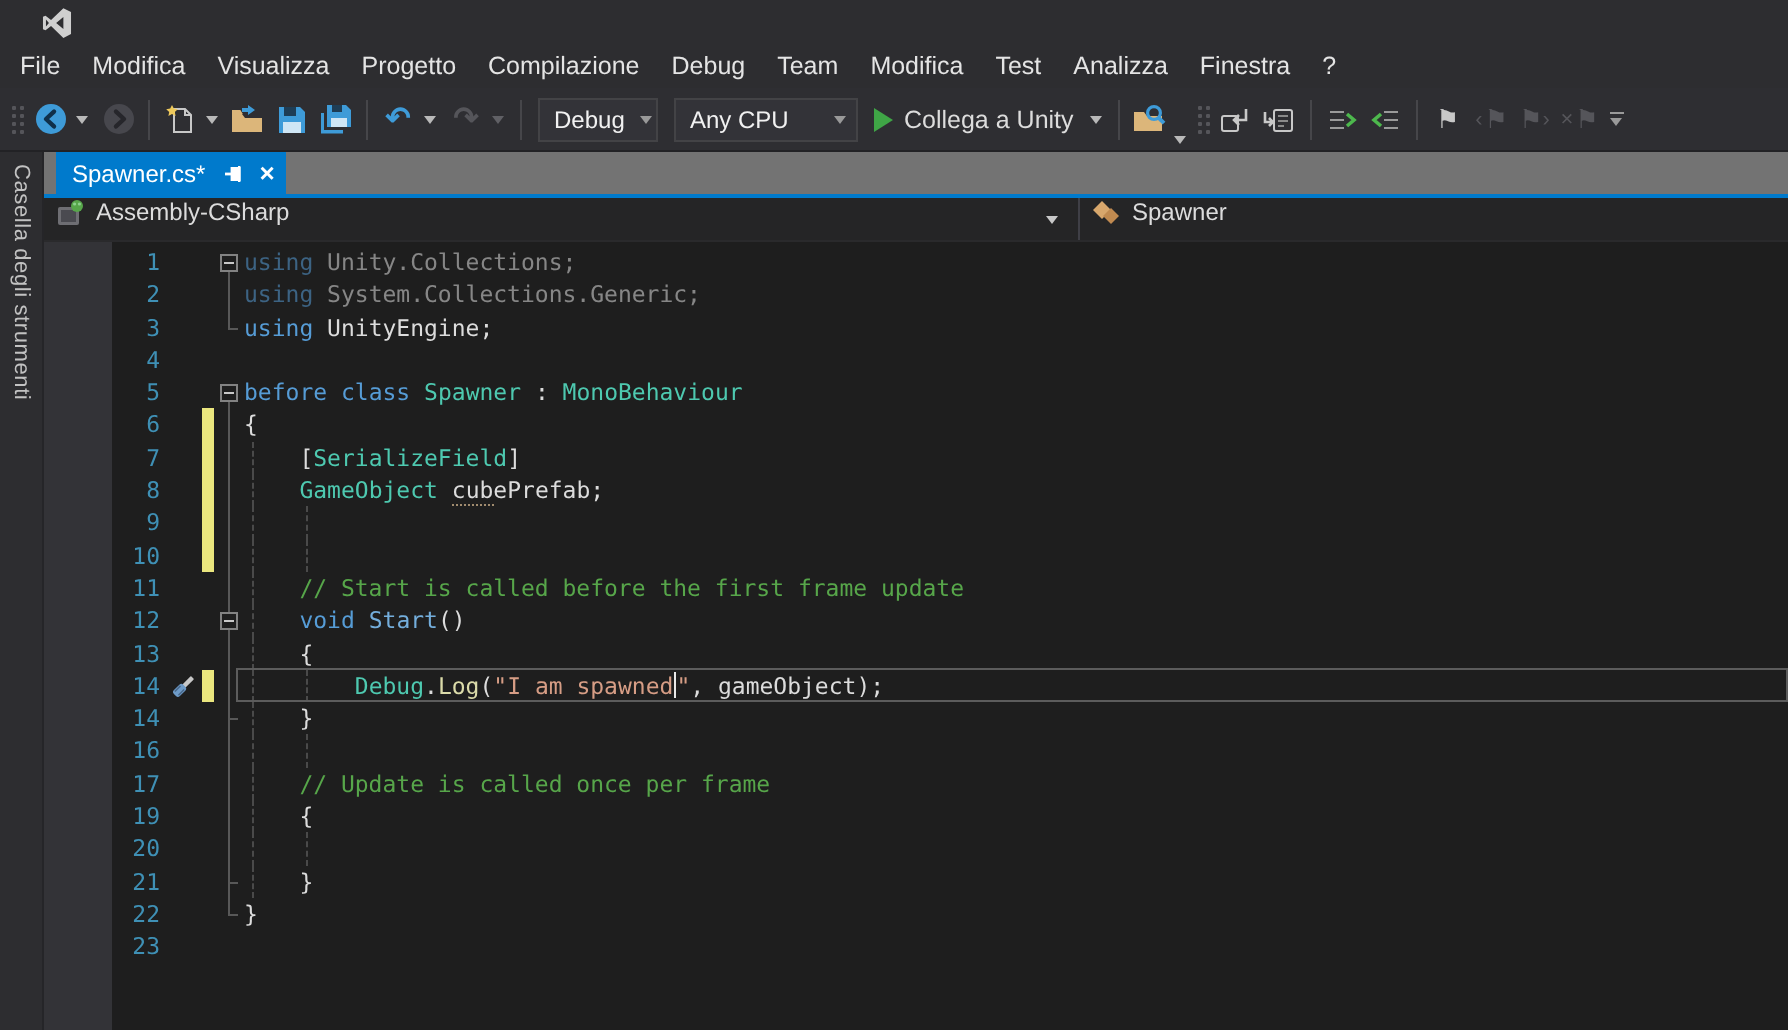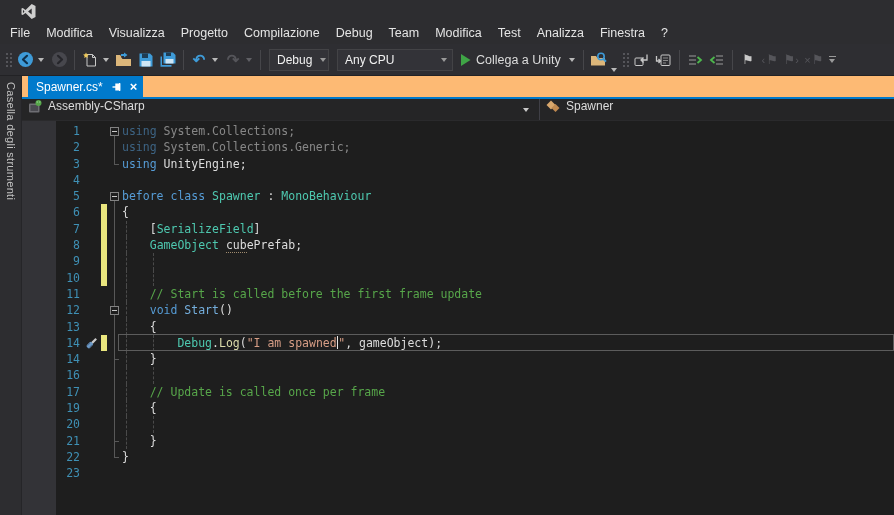--- a/index.html
+++ b/index.html
@@ -33,21 +33,21 @@
   .mini-dis{color:#55555A;font-size:11px;margin-right:1px;}
   .overflow{display:flex;flex-direction:column;align-items:center;margin-left:4px;}
   .overflow .bar{width:7px;height:1px;background:#9A9A9A;margin-bottom:2px;}
   .overflow .tri{width:0;height:0;border-left:3.5px solid transparent;border-right:3.5px solid transparent;border-top:4px solid #9A9A9A;}
   .minichev{display:flex;flex-direction:column;align-items:center;margin-left:1px;align-self:flex-end;margin-bottom:3px;}
   
   .bodyrow{display:flex;height:439px;}
   .toolbox-strip{width:22px;background:#2D2D30;border-right:1px solid #252528;box-sizing:border-box;}
   .vtext{writing-mode:vertical-rl;font-size:11px;color:#C2C2C2;padding:6px 0 0 0;display:block;margin:0 auto;letter-spacing:.3px;}
   .docarea{flex:1;display:flex;flex-direction:column;min-width:0;}
-  .tabstrip{height:21px;background:#fdba74;display:flex;align-items:flex-start;}
+  .tabstrip{height:21px;background:#737373;display:flex;align-items:flex-start;}
   .tab{height:21px;background:#007ACC;display:flex;align-items:center;padding:0 6px 0 8px;margin-left:6px;}
   .tab-label{color:#FFF;font-size:12px;margin-right:8px;}
   .tab-x{color:#FFF;font-size:13px;line-height:13px;margin-left:7px;font-weight:bold;}
   .accentline{height:2px;background:#007ACC;}
   .navbar{height:22px;background:#252526;display:flex;align-items:stretch;border-bottom:1px solid #2A2A2C;box-sizing:border-box;}
   .nav-combo{display:flex;font-size:12px;color:#DCDCDC;position:relative;}
   .nav-combo.first{width:518px;border-right:1px solid #3F3F46;box-sizing:border-box;padding-left:5px;}
   .nav-combo.second{flex:1;padding-left:5px;}
   .nav-combo .label{margin-left:5px;}
   .nav-arrow{position:absolute;right:10px;top:9px;width:0;height:0;border-left:3.5px solid transparent;border-right:3.5px solid transparent;border-top:4px solid #C8C8C8;}
@@ -166,21 +166,21 @@
     <span class="chev"></span>
     <span class="tbtn glyph g-redo">↷</span>
     <span class="chev dis"></span>
 
     <span class="sep"></span>
 
     <span class="combo" style="width:60px">
       <span>Debug</span>
       <span class="carrow"></span>
     </span>
-    <span class="combo" style="width:116px">
+    <span class="combo" style="width:92px">
       <span>Any CPU</span>
       <span class="carrow"></span>
     </span>
 
     <span class="attach">
       <svg width="13" height="14" viewBox="0 0 13 14">
           <path d="M2 1 L11.5 7 L2 13 Z" fill="#3FA546"></path>
         </svg>
       <span class="attach-label">Collega a Unity</span>
     </span>
@@ -298,21 +298,21 @@
         <div class="code-rows" id="code-rows">
             <div class="code-row">
               <div class="c-margin"></div>
               <div class="c-num">1</div>
               <div class="c-quick"></div>
               <div class="c-chg"></div>
               <div class="c-ol">
                 <span class="ol-line b"></span>
                 <span class="fold-box"></span>
               </div>
-              <div class="c-code dim"><span class="tok k">using</span><span class="tok p"> System.Collections;</span></div>
+              <div class="c-code dim"><span class="tok k">using</span><span class="tok p"> Unity.Collections;</span></div>
             </div>
             <div class="code-row">
               <div class="c-margin"></div>
               <div class="c-num">2</div>
               <div class="c-quick"></div>
               <div class="c-chg"></div>
               <div class="c-ol">
                 <span class="ol-line"></span>
               </div>
               <div class="c-code dim"><span class="tok k">using</span><span class="tok p"> System.Collections.Generic;</span></div>

